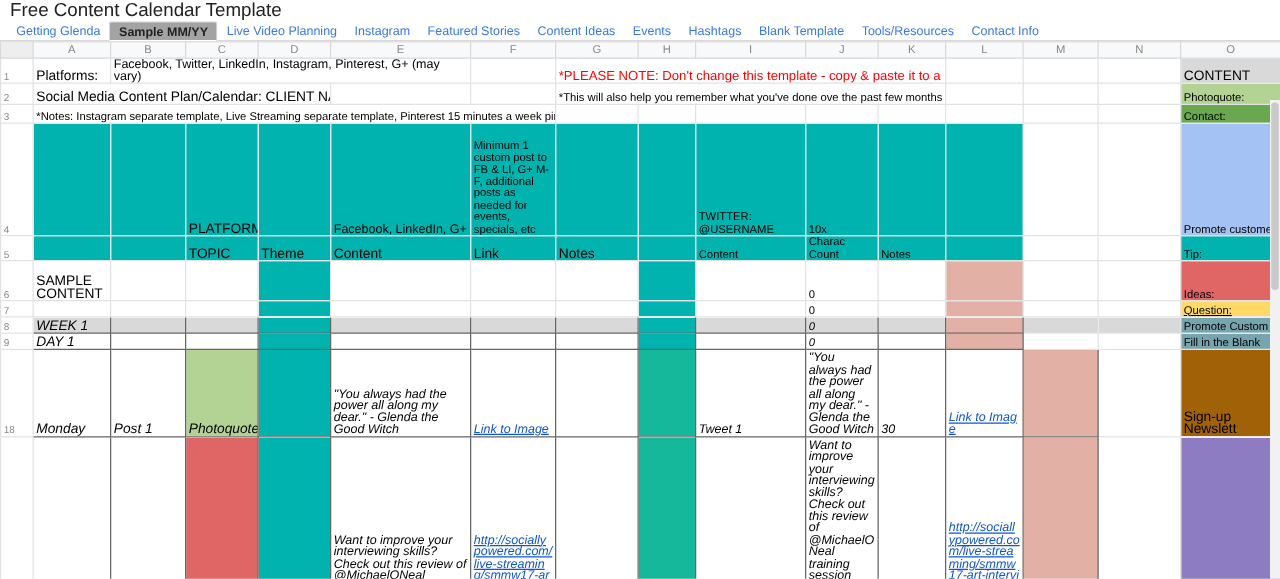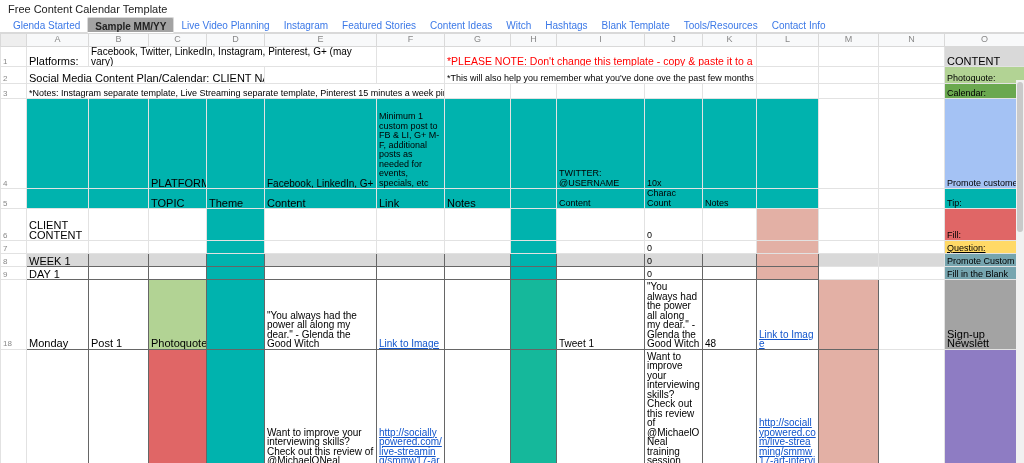--- a/index.html
+++ b/index.html
@@ -8,21 +8,21 @@
     width: 1024px; height: 463px;
     overflow: hidden;
     background: #ffffff;
     font-family: "Liberation Sans", sans-serif;
   }
 
   
   #doc-title {
     height: 17px;
     padding: 2px 0 0 8px;
-    font-size: 11px;
+    font-size: 15px;
     color: #222;
     line-height: 14px;
     white-space: nowrap;
   }
 
   
   #tab-bar {
     height: 16px;
     display: flex;
     align-items: stretch;
@@ -92,61 +92,61 @@
   }
 
   
   .teal      { background: #00b3ae; }
   .teal2     { background: #15b89b; }
   .gray      { background: #d9d9d9; }
   .salmon    { background: #e3b0a5; }
   .lgreen    { background: #b2d394; }
   .dgreen    { background: #6aa84f; }
   .blue      { background: #a4c2f4; }
-  .lblue     { background: #a3a3a3; }
+  .lblue     { background: #a16207; }
   .red       { background: #e06666; }
   .yellow    { background: #ffd966; text-decoration: underline; }
   .teal3     { background: #76a5af; }
   .purple    { background: #8e7cc3; }
   .hdrgray   { background: #d9d9d9; }
 
   .bold    { font-weight: bold; }
   .b-top   { vertical-align: top; }
   .b-mid   { vertical-align: middle; }
   .ctr     { text-align: center; margin-left: 16px; }
   .right   { text-align: right; }
   .red-txt { color: #ff0000; font-weight: bold; font-size: 10.5px; }
   .lnk     { color: #1155cc; text-decoration: underline; word-break: break-all; }
   .f10 { font-size: 10px; }
   .f11 { font-size: 11px; }
   .wrap { white-space: normal; word-wrap: break-word; }
 
-  .hvy { border: 1px solid #666666 !important; }
+  .hvy { border: 1px solid #666666 !important; font-style: italic; }
   #vscroll {
     position: absolute; right: 0; top: 47px;
     width: 8px; height: 405px; background: #f1f1f1;
   }
   #vscroll .thumb {
     width: 6px; margin-left: 1px; margin-top: 2px;
     height: 150px; background: #c9c9c9; border-radius: 4px;
   }
 </style>
 </head>
 <body>
 
 <div id="doc-title">Free Content Calendar Template</div>
 
 <div id="tab-bar">
-  <div class="sheet-tab">Glenda Started</div>
+  <div class="sheet-tab">Getting Glenda</div>
   <div class="sheet-tab active">Sample MM/YY</div>
   <div class="sheet-tab">Live Video Planning</div>
   <div class="sheet-tab">Instagram</div>
   <div class="sheet-tab">Featured Stories</div>
   <div class="sheet-tab">Content Ideas</div>
-  <div class="sheet-tab">Witch</div>
+  <div class="sheet-tab">Events</div>
   <div class="sheet-tab">Hashtags</div>
   <div class="sheet-tab">Blank Template</div>
   <div class="sheet-tab">Tools/Resources</div>
   <div class="sheet-tab">Contact Info</div>
 </div>
 
 <div id="grid-wrap">
 <table class="grid">
   <colgroup>
     <col style="width:26px">
@@ -215,21 +215,21 @@
     <td class="rownum">3</td>
     <td class="b-mid" colspan="6" style="white-space:nowrap">*Notes: Instagram separate template, Live Streaming separate template, Pinterest 15 minutes a week pinning</td>
     <td></td>
     <td></td>
     <td></td>
     <td></td>
     <td></td>
     <td></td>
     <td></td>
     <td></td>
-    <td class="dgreen b-mid">Calendar:</td>
+    <td class="dgreen b-mid">Contact:</td>
   </tr>
 
   <tr style="height:90px">
     <td class="rownum">4</td>
     <td class="teal"></td>
     <td class="teal"></td>
     <td class="teal bold f11">PLATFORM:</td>
     <td class="teal"></td>
     <td class="teal wrap f10">Facebook, LinkedIn, G+</td>
     <td class="teal wrap b-top bold" style="padding-top:2px">Minimum 1 custom post to FB &amp; LI, G+ M-F, additional posts as needed for events, specials, etc</td>
@@ -258,35 +258,35 @@
     <td class="teal b-mid">Charac Count</td>
     <td class="teal b-mid">Notes</td>
     <td class="teal"></td>
     <td></td>
     <td></td>
     <td class="teal b-mid">Tip:</td>
   </tr>
 
   <tr style="height:32px">
     <td class="rownum">6</td>
-    <td class="bold f11 b-mid wrap">CLIENT CONTENT</td>
+    <td class="bold f11 b-mid wrap">SAMPLE CONTENT</td>
     <td></td>
     <td></td>
     <td class="teal"></td>
     <td></td>
     <td></td>
     <td></td>
     <td class="teal"></td>
     <td></td>
     <td class="right">0</td>
     <td></td>
     <td class="salmon"></td>
     <td></td>
     <td></td>
-    <td class="red b-mid">Fill:</td>
+    <td class="red b-mid">Ideas:</td>
   </tr>
 
   <tr style="height:13px">
     <td class="rownum">7</td>
     <td></td>
     <td></td>
     <td></td>
     <td class="teal"></td>
     <td></td>
     <td></td>
@@ -344,21 +344,21 @@
     <td class="hvy f11">Monday</td>
     <td class="hvy f11">Post 1</td>
     <td class="lgreen hvy f11">Photoquote:</td>
     <td class="teal hvy"></td>
     <td class="hvy wrap f10 b-top" style="padding-top:2px">"You always had the power all along my dear." - Glenda the Good Witch</td>
     <td class="hvy lnk f10">Link to Image</td>
     <td class="hvy"></td>
     <td class="teal2 hvy"></td>
     <td class="hvy f10">Tweet 1</td>
     <td class="hvy wrap f10 b-top" style="padding-top:2px">"You always had the power all along my dear." - Glenda the Good Witch</td>
-    <td class="hvy right f10">48</td>
+    <td class="hvy right f10">30</td>
     <td class="hvy lnk f10">Link to Image</td>
     <td class="salmon hvy"></td>
     <td></td>
     <td class="lblue b-mid f11">Sign-up Newslett</td>
   </tr>
 
   <tr style="height:62px">
     <td class="rownum">11</td>
     <td class="hvy f11">MM/DD/YY</td>
     <td class="hvy f11">Post 2</td>

